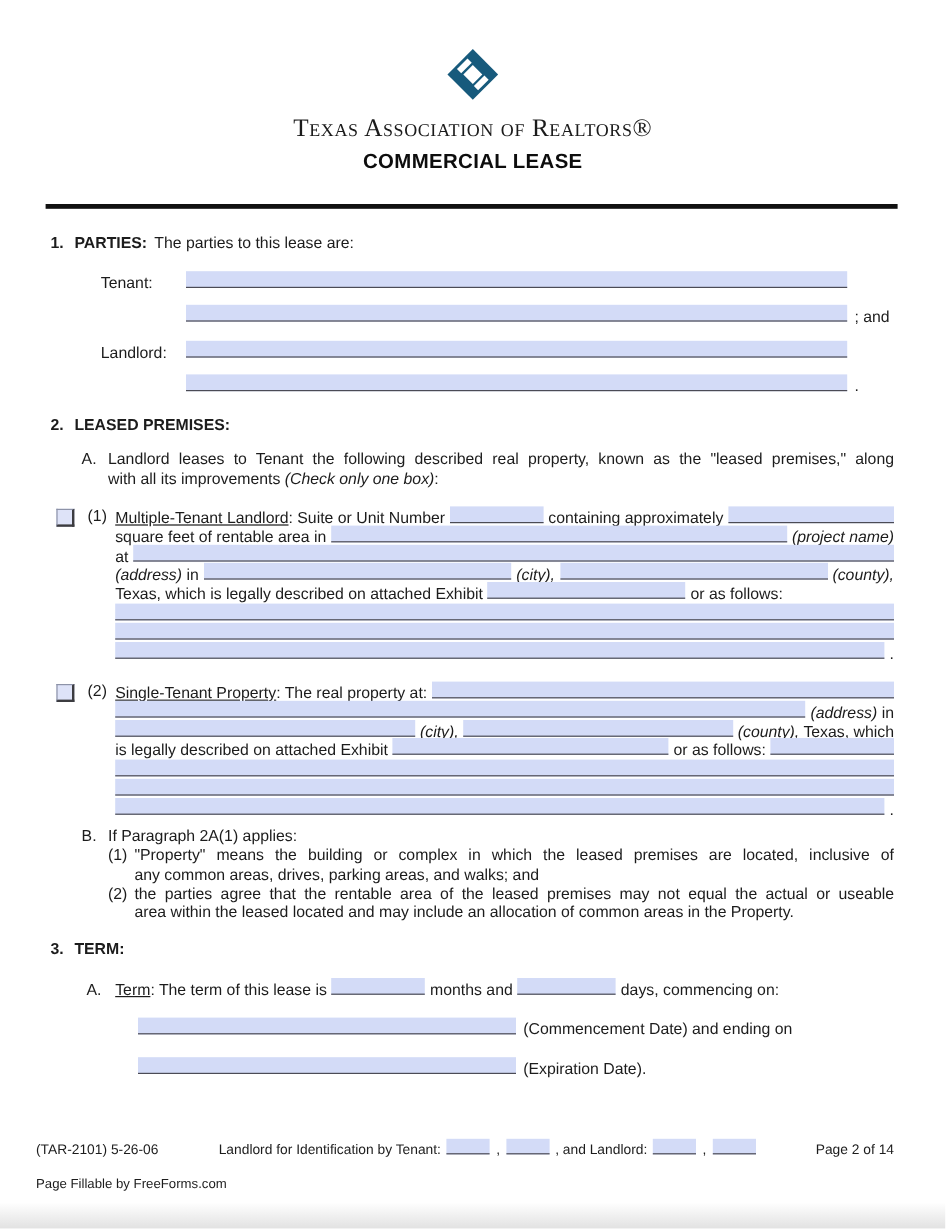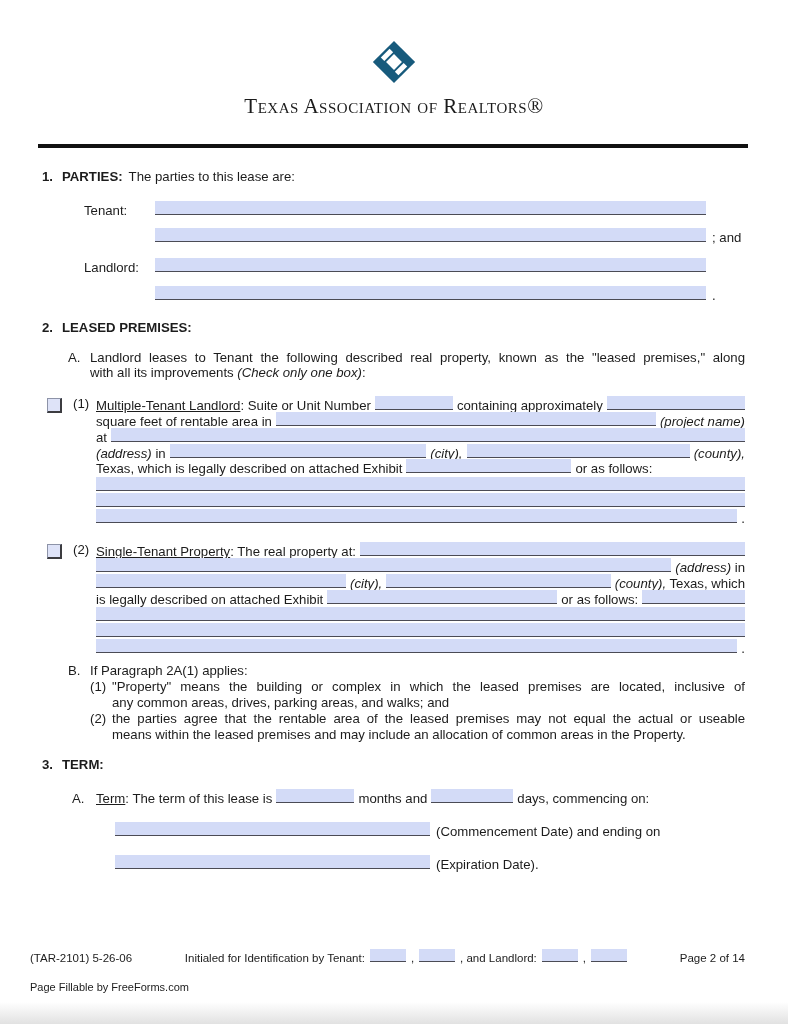--- a/index.html
+++ b/index.html
@@ -93,20 +93,21 @@
 <div class="page">
 
   <div class="header">
     <svg class="logo" viewBox="0 0 100 100" aria-hidden="true">
       <polygon points="50,2 98,50 50,98 2,50" fill="var(--logo)"></polygon>
       <polygon points="50,32 68,50 50,68 32,50" fill="#ffffff"></polygon>
       <polygon points="40,20 48,28 28,48 20,40" fill="#ffffff"></polygon>
       <polygon points="60,80 52,72 72,52 80,60" fill="#ffffff"></polygon>
     </svg>
     <div class="org">Texas Association of Realtors®</div>
+    <div class="doc-title">COMMERCIAL LEASE</div>
   </div>
   <div class="rule"></div>
 
   <div class="content">
 
     <div class="sec-head" style="margin-top:21px;">
       <span class="sec-num">1.</span>
       <span class="sec-title">PARTIES:</span>
       <span class="sec-intro">The parties to this lease are:</span>
     </div>
@@ -234,21 +235,21 @@
           <span class="bnum">(1)</span>
           <span class="btext">
             <span class="jline">"Property" means the building or complex in which the leased premises are located, inclusive of</span>
             <span class="nline">any common areas, drives, parking areas, and walks; and</span>
           </span>
         </span>
         <span class="bitem">
           <span class="bnum">(2)</span>
           <span class="btext">
             <span class="jline">the parties agree that the rentable area of the leased premises may not equal the actual or useable</span>
-            <span class="nline">means within the leased premises and may include an allocation of common areas in the Property.</span>
+            <span class="nline">area within the leased located and may include an allocation of common areas in the Property.</span>
           </span>
         </span>
       </span>
     </div>
 
     <div class="sec-head" style="margin-top:15px;">
       <span class="sec-num">3.</span>
       <span class="sec-title">TERM:</span>
     </div>
 
@@ -269,21 +270,21 @@
     <div class="date-row">
       <span class="field w315"></span>
       <span class="nowrap">(Expiration Date).</span>
     </div>
 
   </div>
 
   <div class="footer">
     <span class="footer-code">(TAR-2101) 5-26-06</span>
     <span class="footer-center">
-      <span>Initialed for Identification by Tenant:</span>
+      <span>Landlord for Identification by Tenant:</span>
       <span class="initial-box"></span>
       <span>,</span>
       <span class="initial-box"></span>
       <span>, and Landlord:</span>
       <span class="initial-box"></span>
       <span>,</span>
       <span class="initial-box"></span>
     </span>
     <span class="footer-page">Page 2 of 14</span>
   </div>

